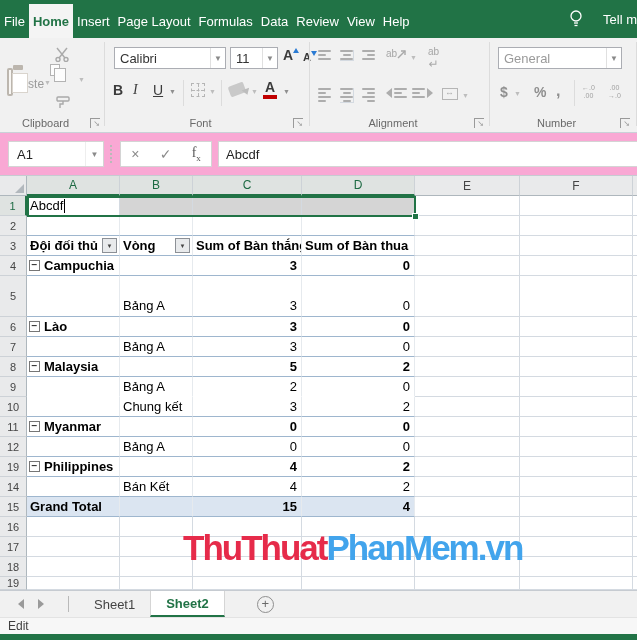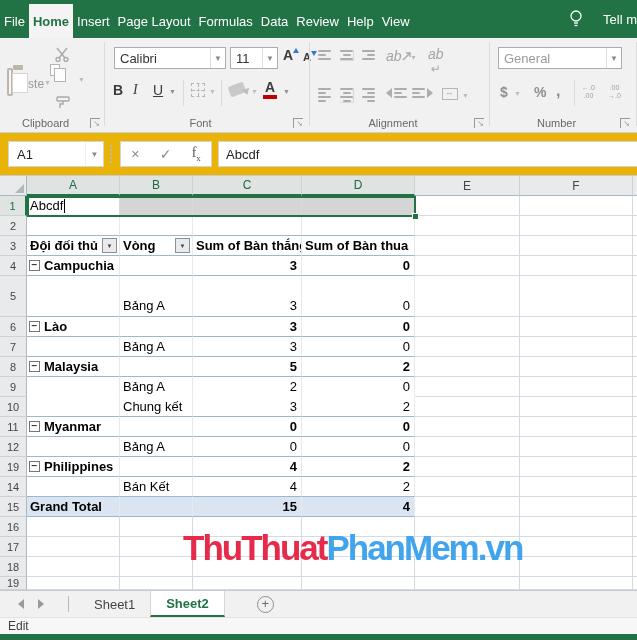--- a/index.html
+++ b/index.html
@@ -61,24 +61,24 @@
   .bordic:before { content:""; position:absolute; left:6px; top:0; bottom:0; border-left:1px dashed #b5b5b5; }
   .bordic:after { content:""; position:absolute; top:6px; left:0; right:0; border-top:1px dashed #b5b5b5; }
   .bucket { width:16px; height:11px; background:#c9c9c9; transform:rotate(-20deg); border-radius:2px; position:relative; }
   .bucket:after { content:""; position:absolute; right:-4px; bottom:-3px; width:0; height:0;
                   border-left:4px solid transparent; border-right:4px solid transparent; border-top:6px solid #bdbdbd; }
   .mergeic { width:16px; height:12px; border:1px solid #b5b5b5; position:relative; }
   .mergeic:after { content:"↔"; position:absolute; left:2px; top:-2px; font-size:9px; color:#adadad; }
   .tinytxt { font-size:7px; line-height:8px; color:#a2a2a2; text-align:center; white-space:pre; }
   .sym { font-size:14px; color:#8f8f8f; font-weight:bold; }
   .wrapic { position:relative; }
-  .orient { font-size:14px; color:#a5a5a5; font-style:italic; }
+  .orient { font-size:10px; color:#a5a5a5; }
 
   
-  .fbar { position:absolute; left:0; top:133px; width:637px; height:43px; background:#eab308;
+  .fbar { position:absolute; left:0; top:133px; width:637px; height:43px; background:#f9a8d4;
           border-bottom:1px solid #c6cbd1; }
   .namebox { position:absolute; left:8px; top:8px; width:96px; height:26px; background:#fff;
              border:1px solid #d4d4d4; display:flex; align-items:center; font-size:13px; color:#222; }
   .namebox .nb-txt { padding-left:8px; }
   .namebox .nb-arr { margin-left:auto; width:18px; height:100%; display:flex; align-items:center;
                      justify-content:center; color:#8a8a8a; font-size:8px; border-left:1px solid #eee; }
   .fdots { position:absolute; left:110px; top:12px; height:18px; border-left:2px dotted #b9b9b9; }
   .fbtns { position:absolute; left:120px; top:8px; width:92px; height:26px; background:#fff;
            border:1px solid #d4d4d4; display:flex; align-items:center; justify-content:space-around; }
   .fbtn { color:#8a8a8a; font-size:14px; }
@@ -155,22 +155,22 @@
 
   <div class="tabbar">
     <div style="display:flex">
         <div class="rtab">File</div>
         <div class="rtab active">Home</div>
         <div class="rtab">Insert</div>
         <div class="rtab">Page Layout</div>
         <div class="rtab">Formulas</div>
         <div class="rtab">Data</div>
         <div class="rtab">Review</div>
+        <div class="rtab">View</div>
         <div class="rtab">Help</div>
-        <div class="rtab">View</div>
       </div>
     <div class="tellme">
       <svg class="bulb" viewBox="0 0 14 20">
         <circle cx="7" cy="7" r="5" fill="none" stroke="#fff" stroke-width="1.3"></circle>
         <line x1="5" y1="14" x2="9" y2="14" stroke="#fff" stroke-width="1.3"></line>
         <line x1="5.5" y1="16.5" x2="8.5" y2="16.5" stroke="#fff" stroke-width="1.3"></line>
       </svg>
       <span>Tell m</span>
     </div>
   </div>

